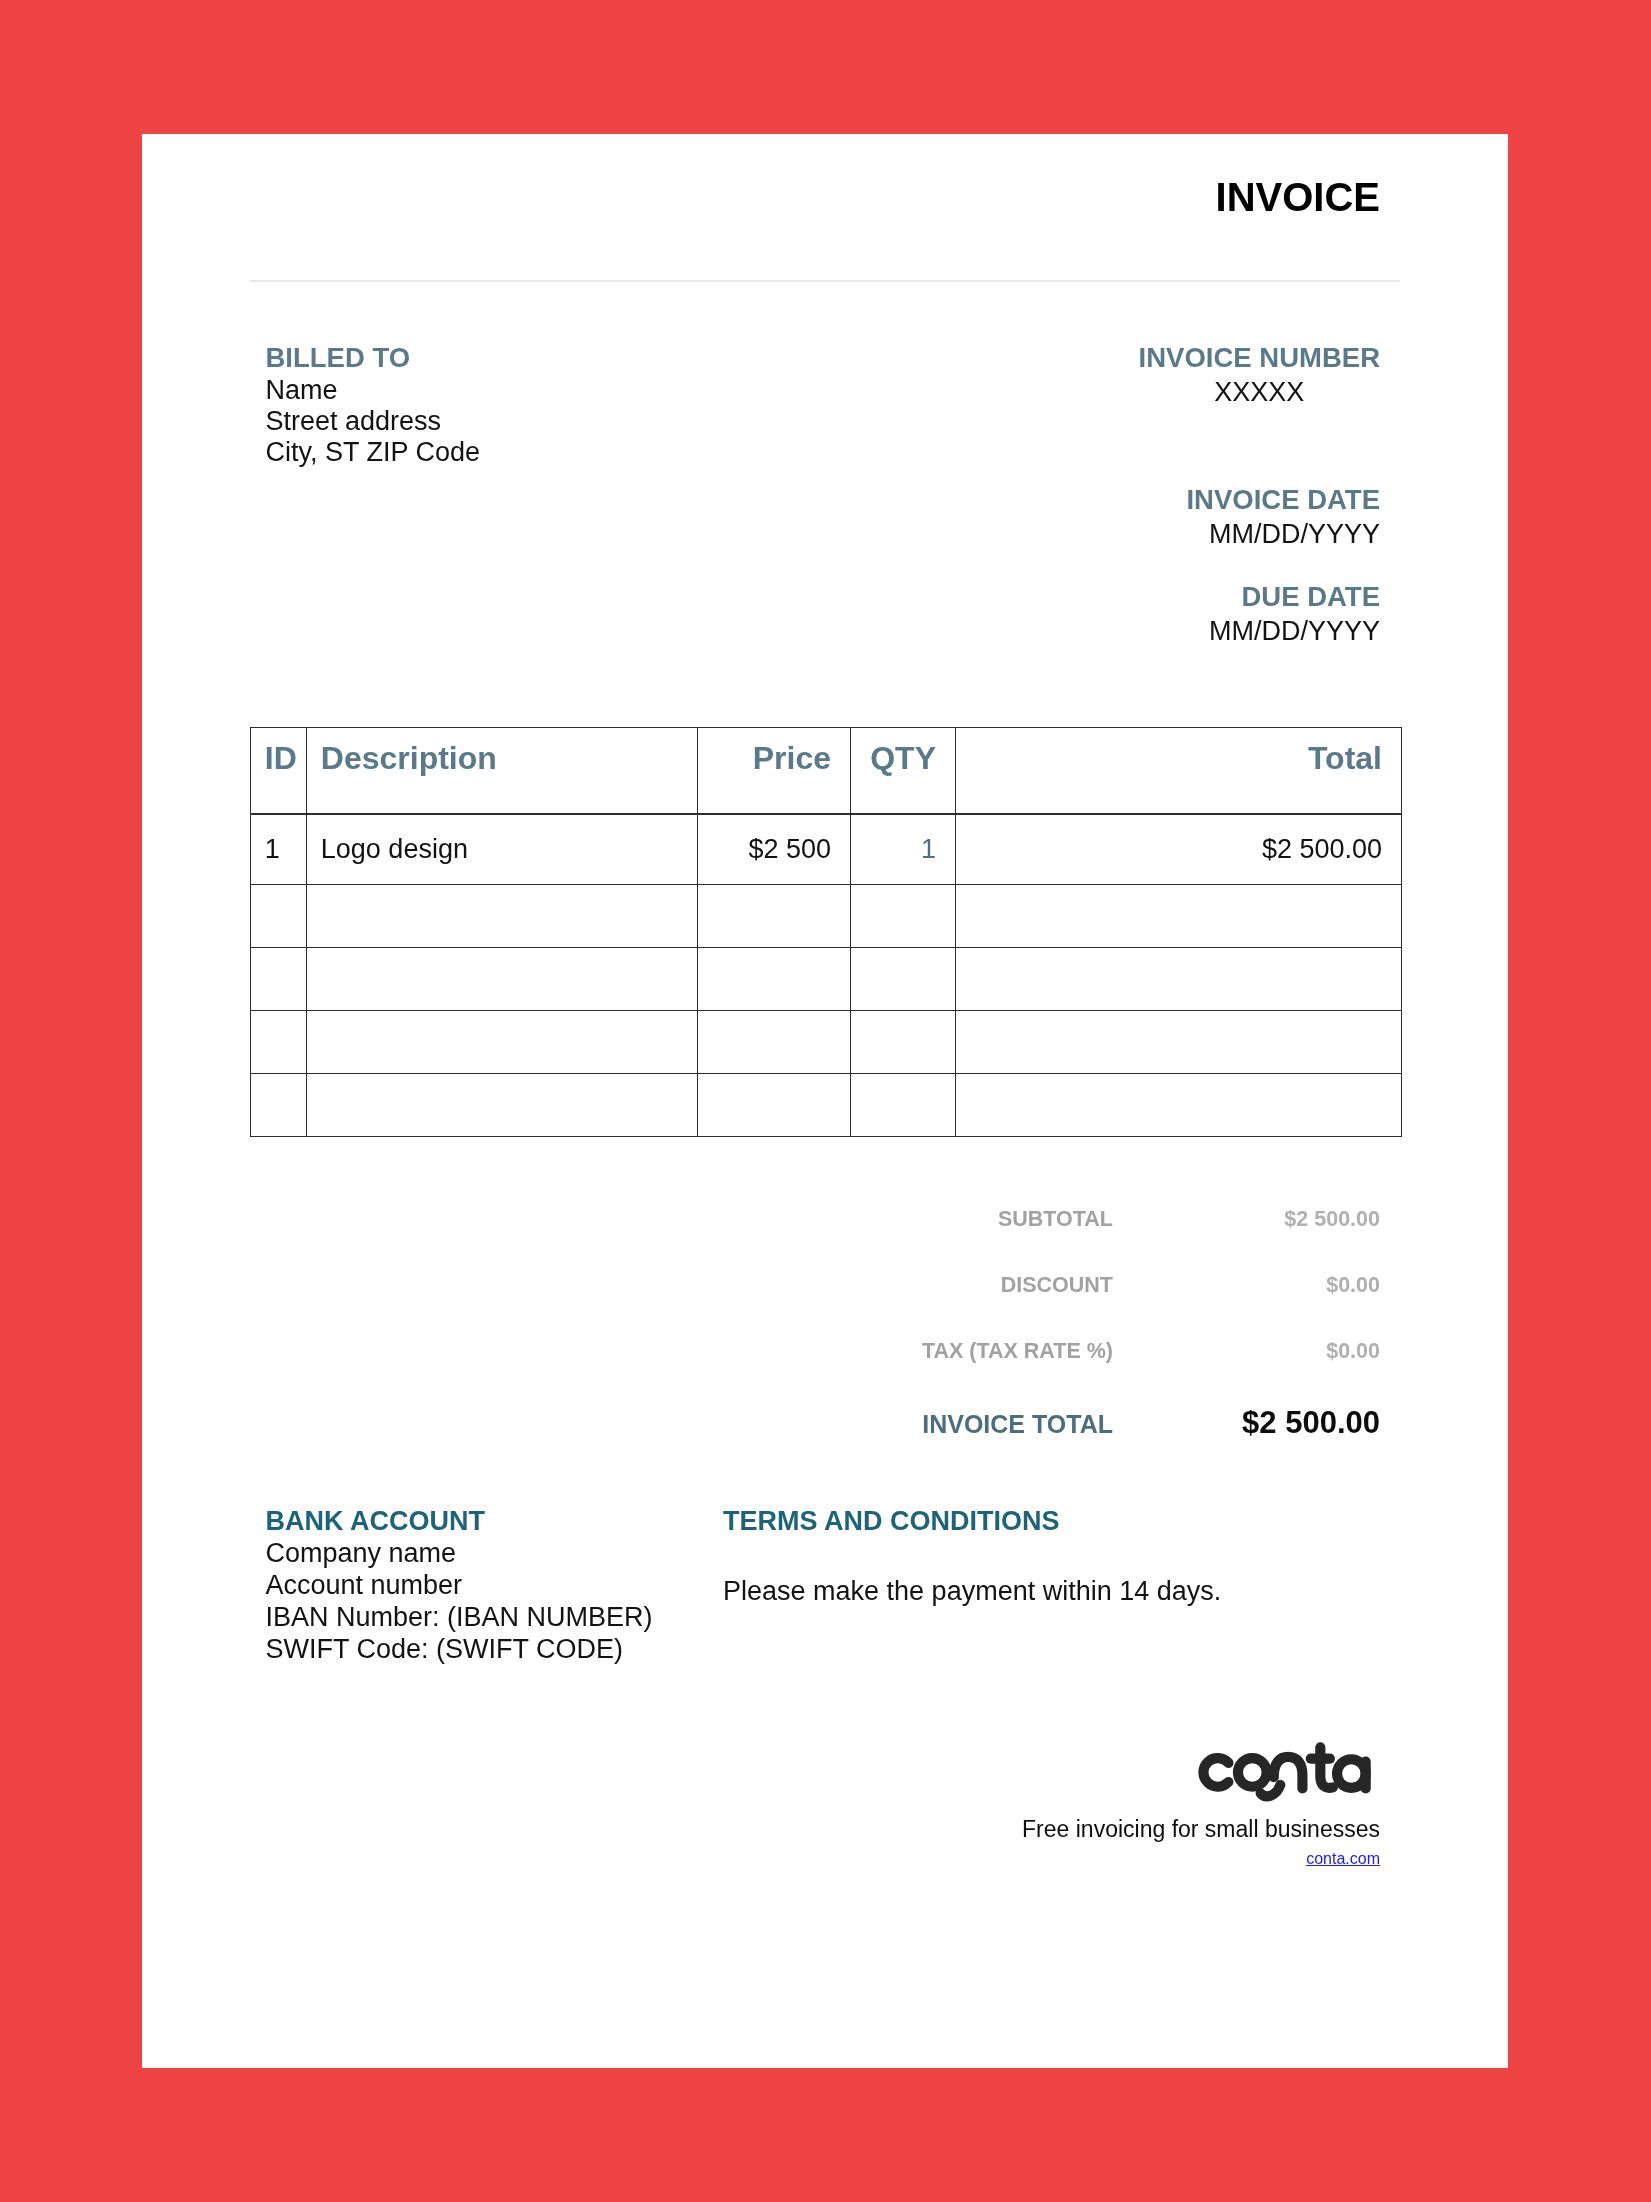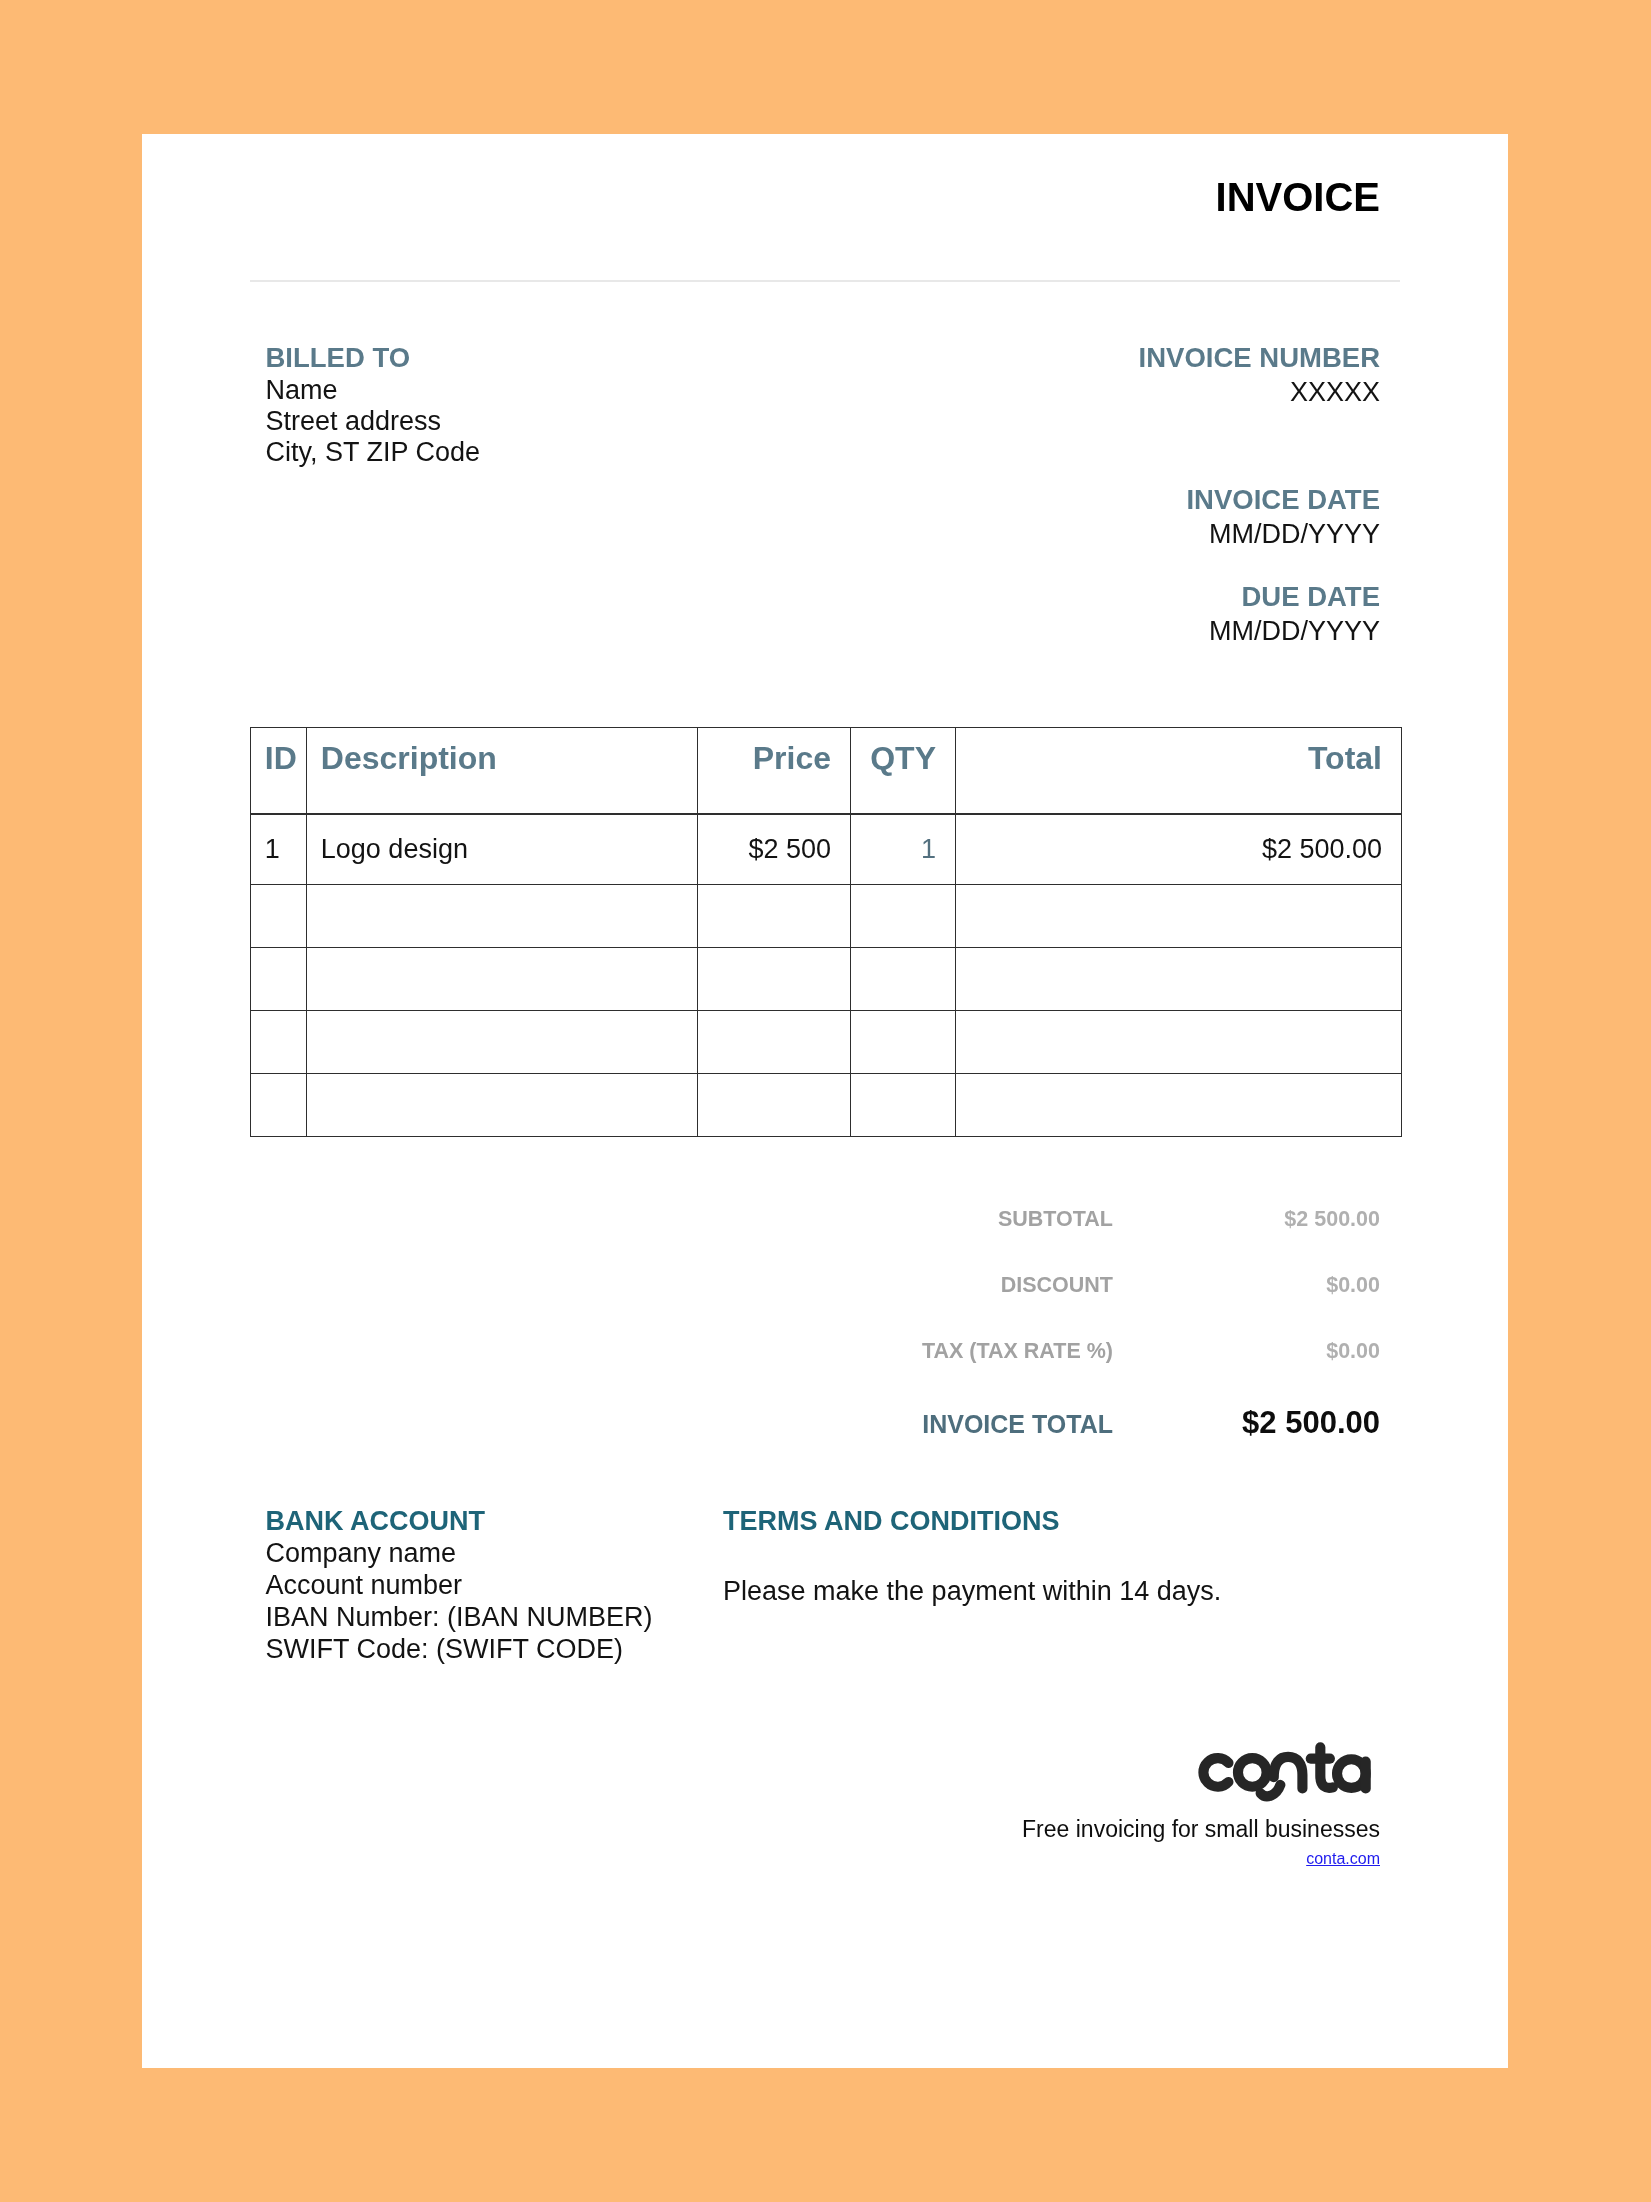--- a/index.html
+++ b/index.html
@@ -3,21 +3,21 @@
 <meta charset="utf-8">
 <style>
   * { margin: 0; padding: 0; box-sizing: border-box; }
   html, body { background: #ecf4ec; }
   body { font-family: "Liberation Sans", "DejaVu Sans", sans-serif; color: #111; }
 
   .page {
     position: relative;
     width: 1652px;
     height: 2203px;
-    background: #fdba74;
+    background: #ef4444;
   }
   .card {
     position: absolute;
     left: 142px;
     top: 134px;
     width: 1366px;
     height: 1934px;
     background: #ffffff;
     padding: 0 108px;
     overflow: hidden;
@@ -76,21 +76,21 @@
   .meta-block {
     margin-left: auto;
     text-align: right;
     padding-right: 20px;
   }
   .meta-group .meta-value {
     font-size: 27px;
     line-height: 34px;
     color: #131313;
   }
-  .meta-group-1 { margin-bottom: 74px; }
+  .meta-group-1 { margin-bottom: 74px; text-align: center; }
   .meta-group-2 { margin-bottom: 29px; }
 
   
   table.items {
     margin-top: 79px;
     width: 100%;
     border-collapse: collapse;
     table-layout: fixed;
   }
   table.items col.c-id    { width: 56px; }

